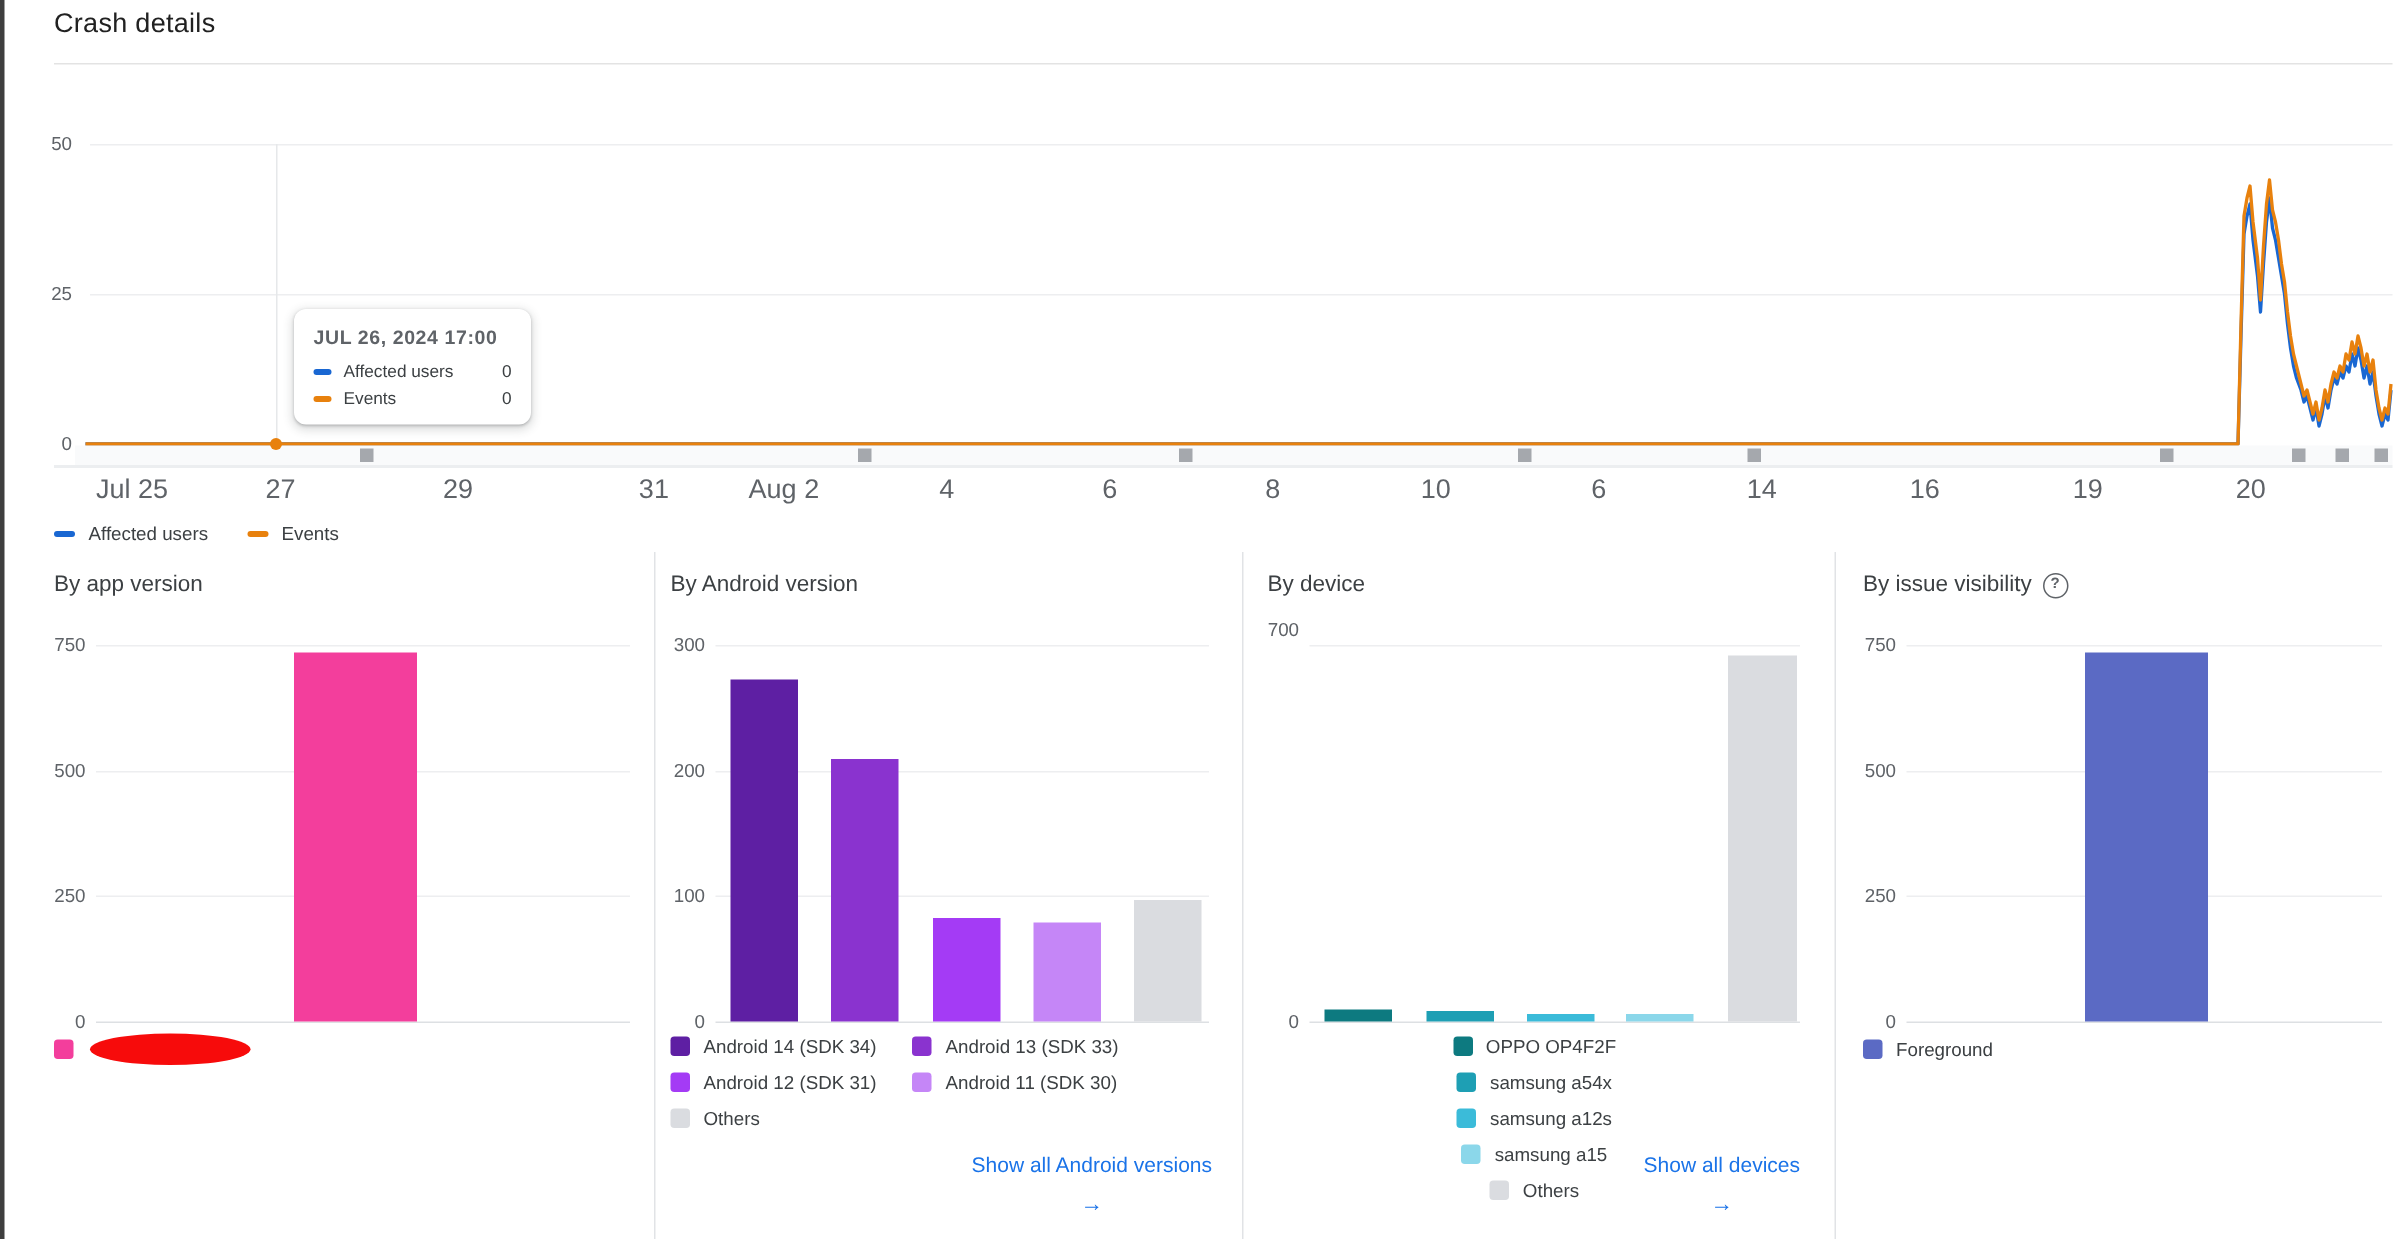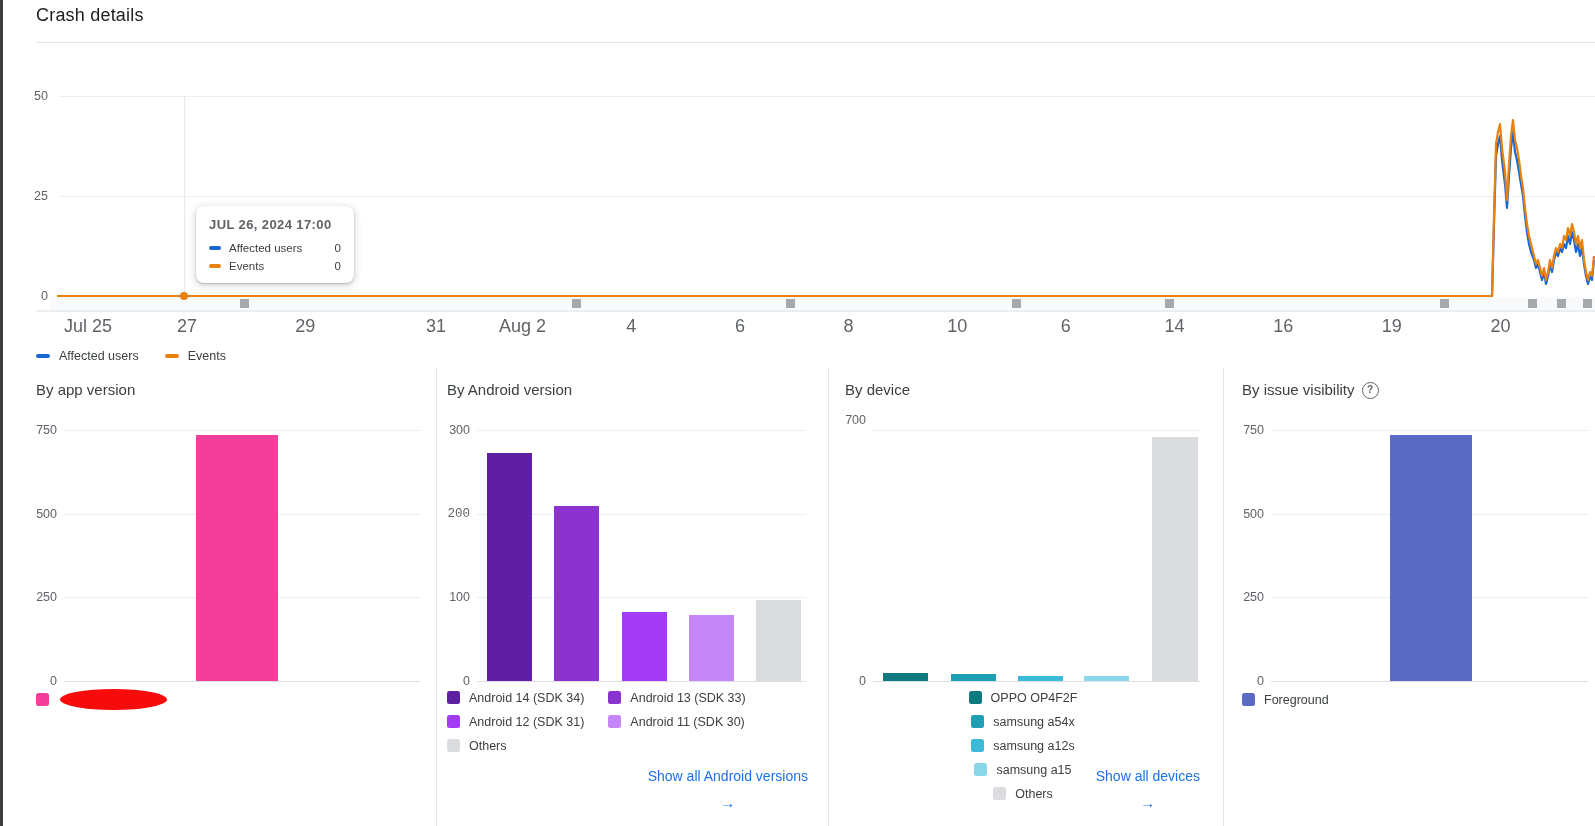--- a/index.html
+++ b/index.html
@@ -142,21 +142,21 @@
       </div>
     </div>
     <div class="chart-title abs" style="left: 447px; top: 380px;">
       <span>By Android version</span>
     </div>
     <div class="gridline zero abs" style="left: 477px; width: 329px; top: 681px;"></div>
     <div class="ylab abs" style="left: 424px; top: 673px;">0</div>
     <div class="gridline abs" style="left: 477px; width: 329px; top: 597.333px;"></div>
     <div class="ylab abs" style="left: 424px; top: 589.333px;">100</div>
     <div class="gridline abs" style="left: 477px; width: 329px; top: 513.667px;"></div>
-    <div class="ylab abs" style="left: 424px; top: 505.667px; font-family: Liberation Mono, monospace;">200</div>
+    <div class="ylab abs" style="left: 424px; top: 505.667px;">200</div>
     <div class="gridline abs" style="left: 477px; width: 329px; top: 430px;"></div>
     <div class="ylab abs" style="left: 424px; top: 422px;">300</div>
     <div class="bar abs" style="left: 487px; width: 45px; top: 453px; height: 228px; background: rgb(94, 31, 163);"></div>
     <div class="bar abs" style="left: 554px; width: 45px; top: 506px; height: 175px; background: rgb(138, 51, 207);"></div>
     <div class="bar abs" style="left: 622px; width: 45px; top: 612px; height: 69px; background: rgb(164, 59, 245);"></div>
     <div class="bar abs" style="left: 689px; width: 45px; top: 615px; height: 66px; background: rgb(197, 134, 247);"></div>
     <div class="bar abs" style="left: 756px; width: 45px; top: 600px; height: 81px; background: rgb(218, 220, 224);"></div>
     <div class="legend abs" style="left: 447px; top: 690px; width: 352px; position: absolute;">
       <div class="leg-item">
         <span class="leg-swatch" style="background: rgb(94, 31, 163);"></span>

